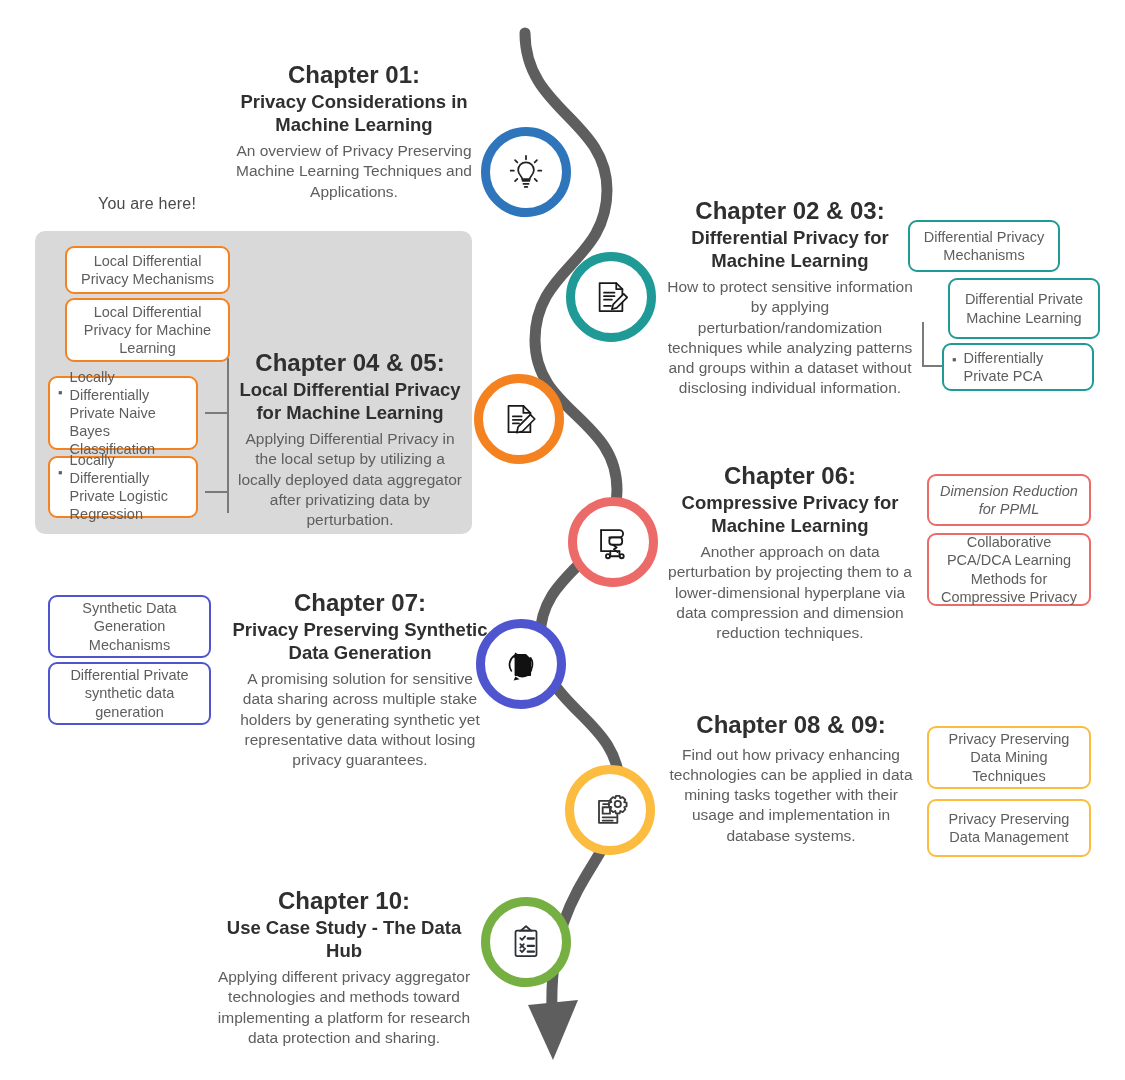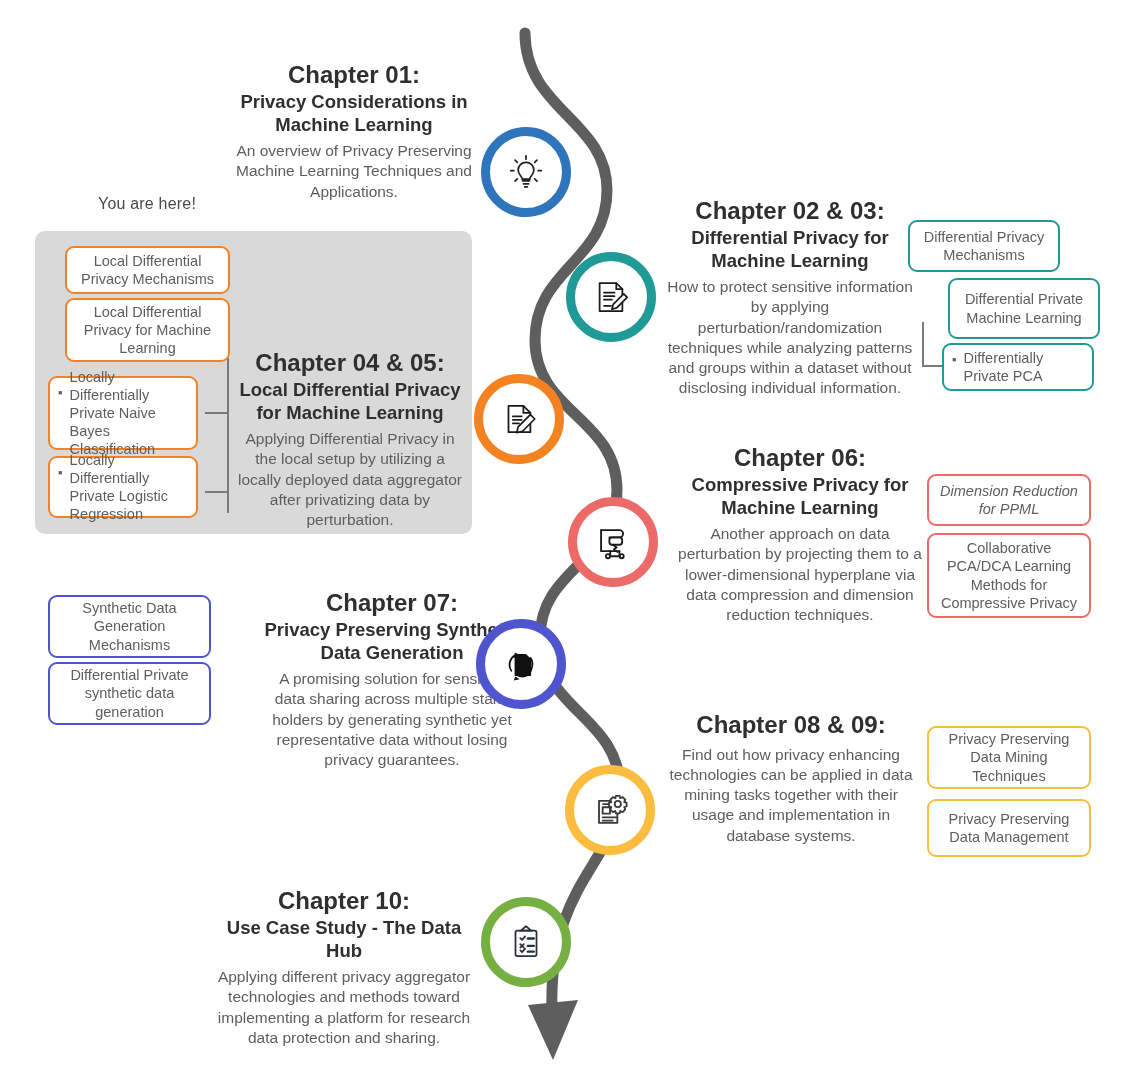--- a/index.html
+++ b/index.html
@@ -197,21 +197,21 @@
   </div>
   <div class="topic bulleted" style="left:48px;top:376px;width:150px;height:74px;border-color:#f58220;">
     <span class="bullet">▪</span>
     <span class="txt">Locally Differentially Private Naive Bayes Classification</span>
   </div>
   <div class="topic bulleted" style="left:48px;top:456px;width:150px;height:62px;border-color:#f58220;">
     <span class="bullet">▪</span>
     <span class="txt">Locally Differentially Private Logistic Regression</span>
   </div>
 
-  <div class="chapter" style="left:666px;top:443px;width:248px;margin-left:10px;">
+  <div class="chapter" style="left:666px;top:461px;width:248px;">
     <div class="ch-title">
       <span class="num">Chapter 06:</span>
       <span>Compressive Privacy for Machine Learning</span>
     </div>
     <div class="ch-desc">Another approach on data perturbation by projecting them to a lower-dimensional hyperplane via data compression and dimension reduction techniques.</div>
   </div>
   <div class="node" style="left:568px;top:497px;width:90px;height:90px;border:9px solid #ec6a68;">
     <svg width="44" height="44" viewBox="0 0 48 48">
       <g fill="none" stroke="#1a1a1a" stroke-width="2" stroke-linejoin="round" stroke-linecap="round">
         <path d="M11 11h20a4 4 0 0 1 0 8H20"></path>
@@ -221,25 +221,25 @@
         <path d="M21 34v4M31 34v4"></path>
         <circle cx="18.5" cy="39.5" r="2.2"></circle>
         <circle cx="33.5" cy="39.5" r="2.2"></circle>
         <path d="M20.7 39.5h10.6"></path>
       </g>
     </svg>
   </div>
   <div class="topic" style="left:927px;top:474px;width:164px;height:52px;border-color:#ec6a68;font-style:italic;">
     <span>Dimension Reduction for PPML</span>
   </div>
-  <div class="topic" style="left:927px;top:533px;width:164px;height:85px;border-color:#ec6a68;">
+  <div class="topic" style="left:927px;top:533px;width:164px;height:73px;border-color:#ec6a68;">
     <span>Collaborative PCA/DCA Learning Methods for Compressive Privacy</span>
   </div>
 
-  <div class="chapter" style="left:230px;top:588px;width:260px;margin-left:32px;">
+  <div class="chapter" style="left:230px;top:588px;width:260px;">
     <div class="ch-title">
       <span class="num">Chapter 07:</span>
       <span>Privacy Preserving Synthetic Data Generation</span>
     </div>
     <div class="ch-desc">A promising solution for sensitive data sharing across multiple stake holders by generating synthetic yet representative data without losing privacy guarantees.</div>
   </div>
   <div class="node" style="left:476px;top:619px;width:90px;height:90px;border:9px solid #4e55cf;">
     <svg width="44" height="44" viewBox="0 0 48 48">
       <g fill="none" stroke="#111" stroke-width="2" stroke-linejoin="round" stroke-linecap="round">
         <path d="M18 14h11l5 5v17H18z" fill="#111"></path>

